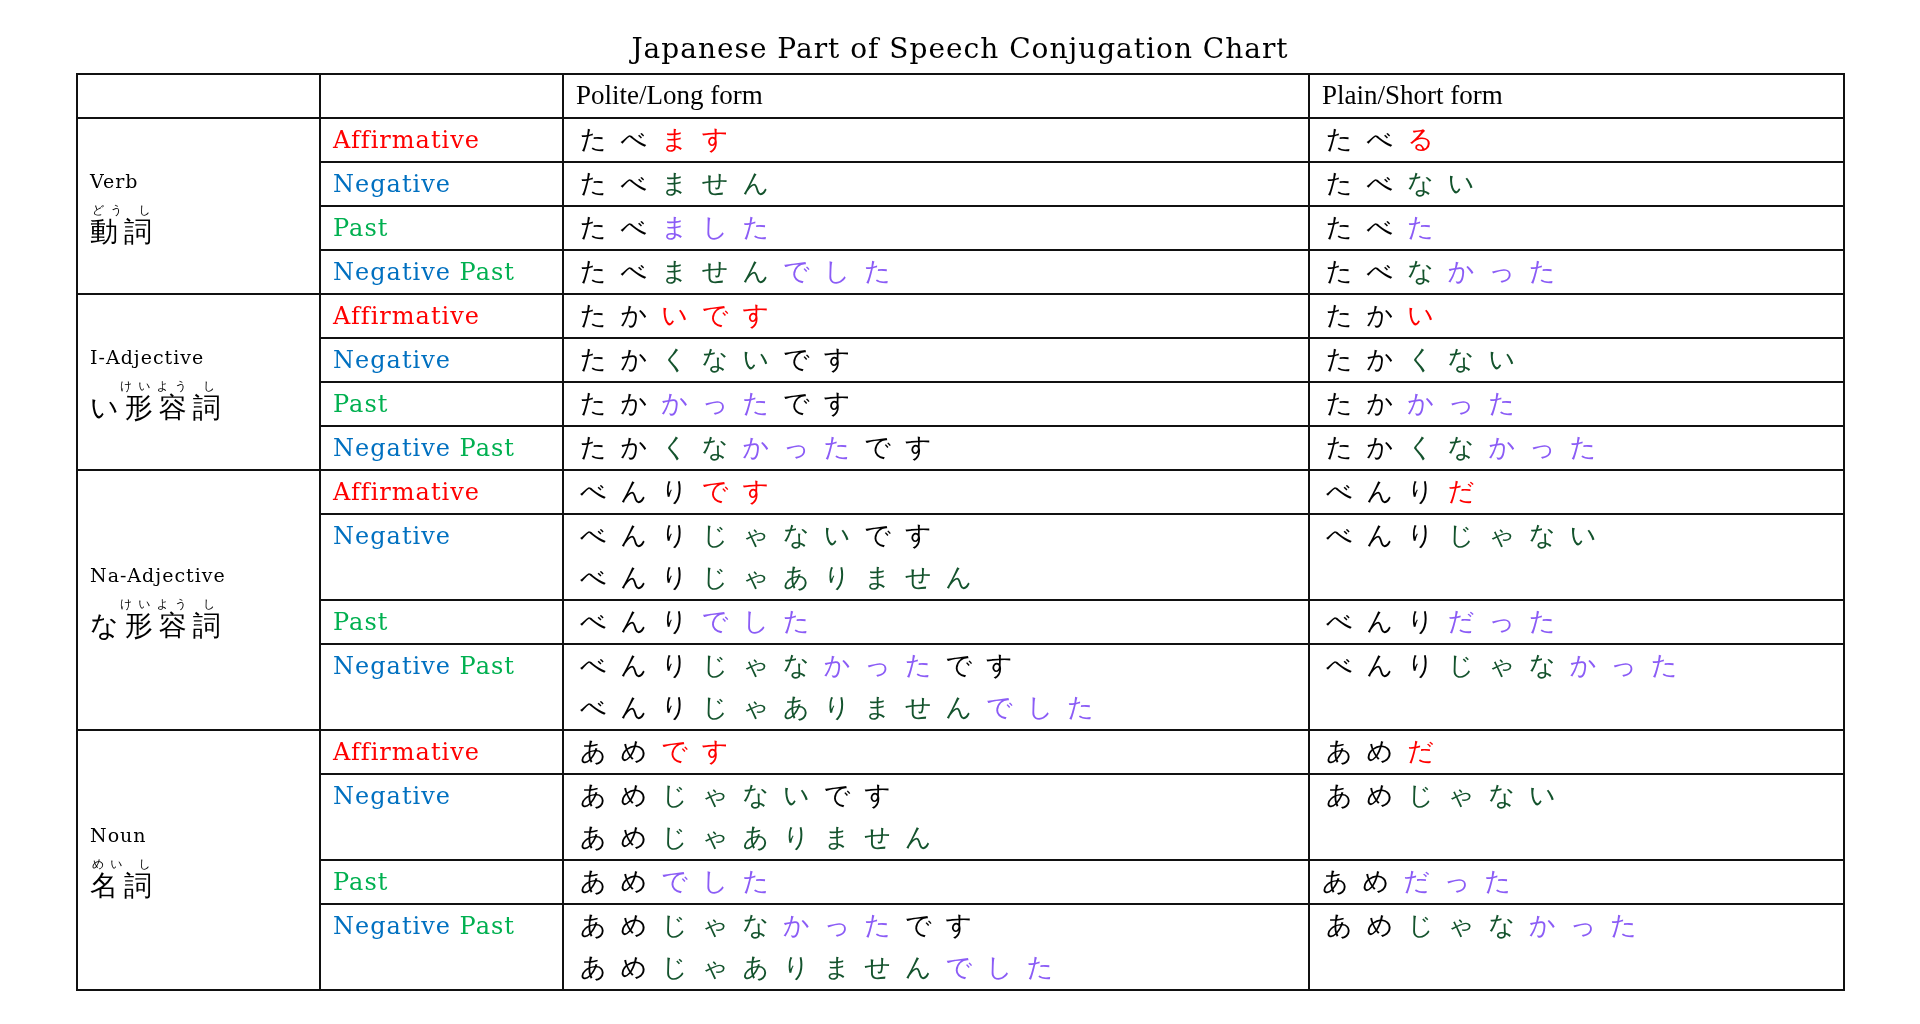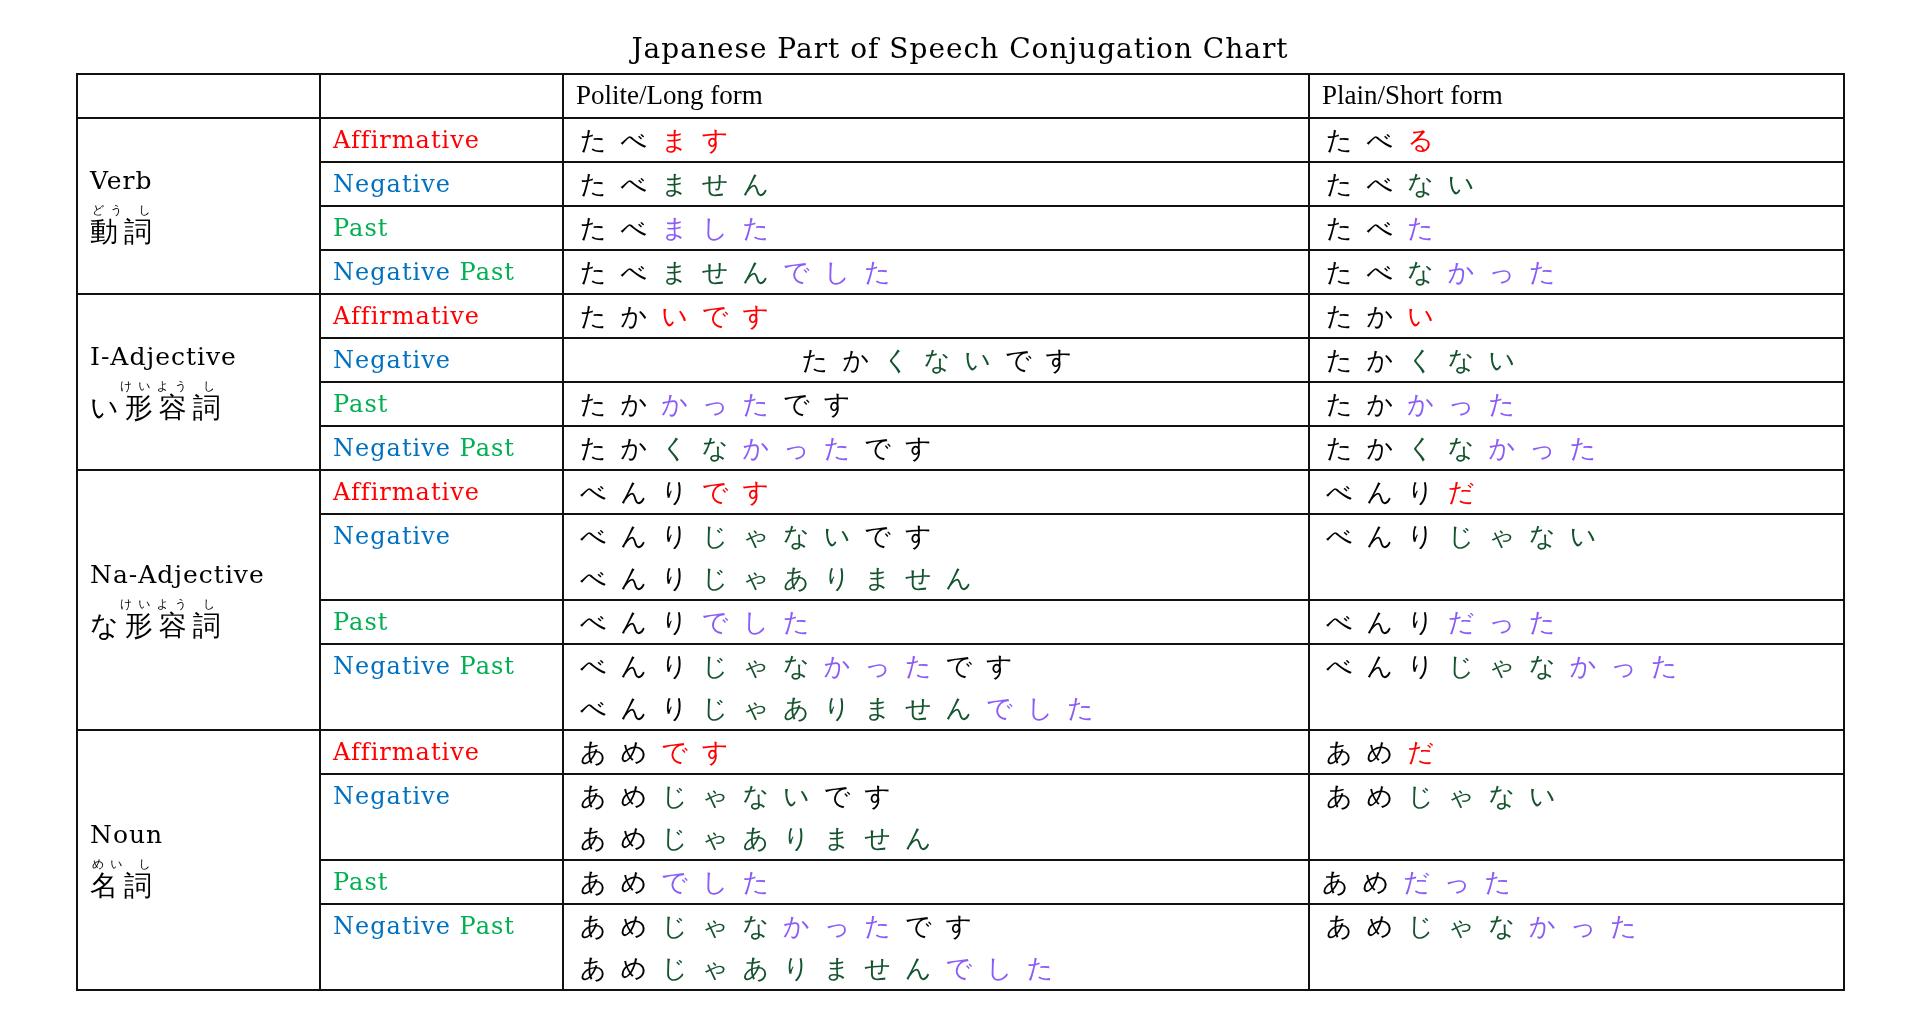--- a/index.html
+++ b/index.html
@@ -2,25 +2,25 @@
 <html><head>
 <meta charset="utf-8">
 <style>
   html,body{margin:0;padding:0;background:#fff;}
   body{width:1920px;height:1024px;position:relative;overflow:hidden;font-family:"DejaVu Serif","Liberation Serif",serif;color:#000;}
   .title{position:absolute;left:0;width:1920px;top:32px;text-align:center;font-size:28px;letter-spacing:1px;font-family:"DejaVu Serif",serif;}
   table{position:absolute;left:76px;top:73px;border-collapse:collapse;table-layout:fixed;}
   td{border:2px solid #111;padding:0 0 0 12px;vertical-align:top;font-size:25px;line-height:42px;height:42px;box-sizing:border-box;white-space:nowrap;overflow:hidden;}
   td.head{font-family:"Liberation Serif",serif;font-size:27px;height:44px;line-height:40px;}
   td.pos{vertical-align:middle;padding-left:12px;font-family:"DejaVu Serif",serif;}
-  .pos-en{font-size:25px;font-weight:normal;letter-spacing:1px;display:block;line-height:32px;margin-bottom:6px;}
+  .pos-en{font-size:19px;font-weight:normal;letter-spacing:1px;display:block;line-height:32px;margin-bottom:6px;}
   .pos-jp{display:block;font-family:"DejaVu Sans",sans-serif;font-size:28px;line-height:30px;letter-spacing:6px;}
   .ruby-top{display:block;font-size:12px;line-height:14px;letter-spacing:6px;padding-left:30px;font-family:"DejaVu Sans",sans-serif;}
   td.label{font-family:"DejaVu Serif",serif;font-size:24px;letter-spacing:1px;}
-  td.form{font-family:Liberation Sans, sans-serif;font-size:26px;letter-spacing:14px;padding-left:16px;}
+  td.form{font-family:Liberation Serif, serif;font-size:26px;letter-spacing:14px;padding-left:16px;}
   .line{display:block;height:42px;line-height:42px;}
   .red{color:#ff0000;} .blue{color:#14532d;} .green{color:#8b5cf6;} .black{color:#000;}
 </style>
 </head>
 <body>
 
 <div class="title">Japanese Part of Speech Conjugation Chart</div>
 
 <table>
   <colgroup>
@@ -88,21 +88,21 @@
         <td class="label" style="height: 42px;"><span style="color: rgb(255, 0, 0);">Affirmative</span></td>
         <td class="form" style="height: 42px;">
           <span class="line"><span class="black">たか</span><span class="red">いです</span></span>
         </td>
         <td class="form" style="height: 42px;">
           <span class="line"><span class="black">たか</span><span class="red">い</span></span>
         </td>
       </tr>
       <tr>
         <td class="label" style="height: 42px;"><span style="color: rgb(0, 112, 192);">Negative</span></td>
-        <td class="form" style="height: 42px; text-align: center;">
+        <td class="form" style="height: 42px;">
           <span class="line"><span class="black">たか</span><span class="blue">くない</span><span class="black">です</span></span>
         </td>
         <td class="form" style="height: 42px;">
           <span class="line"><span class="black">たか</span><span class="blue">くない</span></span>
         </td>
       </tr>
       <tr>
         <td class="label" style="height: 42px;"><span style="color: rgb(0, 176, 80);">Past</span></td>
         <td class="form" style="height: 42px;">
           <span class="line"><span class="black">たか</span><span class="green">かった</span><span class="black">です</span></span>

